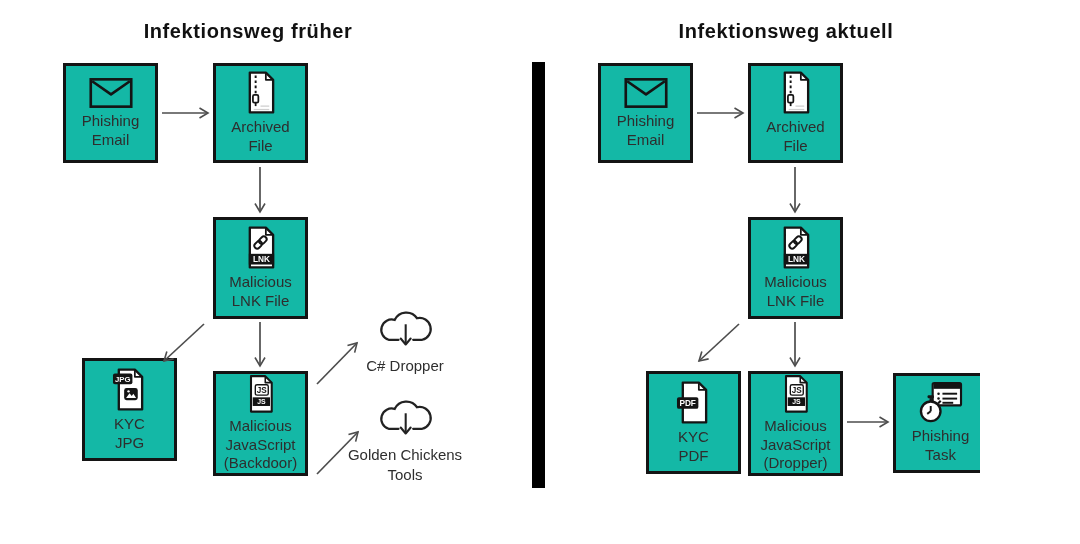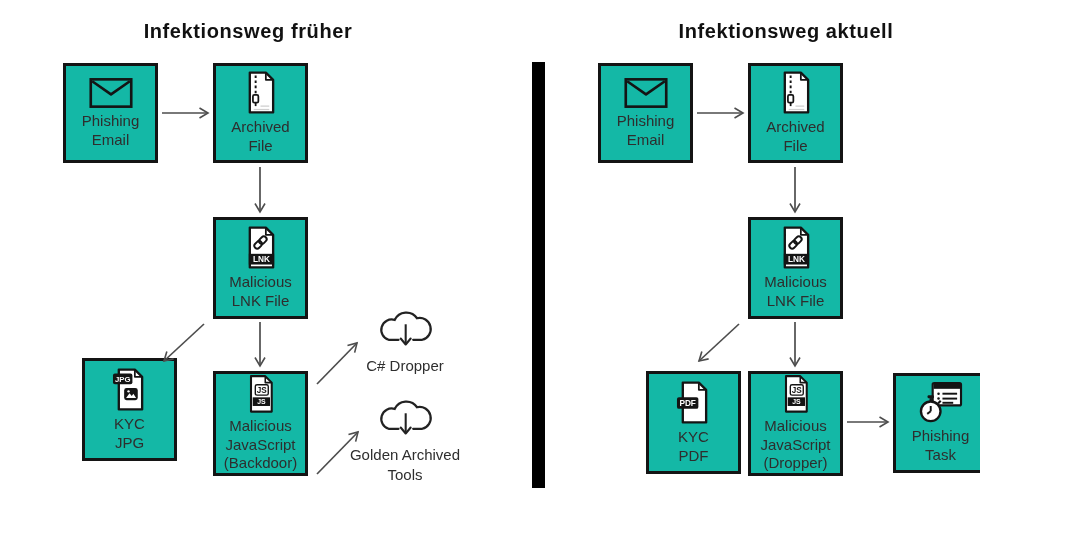--- a/index.html
+++ b/index.html
@@ -100,21 +100,21 @@
     </svg>
     <div class="label">C# Dropper</div>
   </div>
 
   <div class="cloud" style="left:330px;top:390px;">
     <svg width="62" height="50" viewBox="0 0 72 58">
       <path d="M17 45 a12 12 0 1 1 7 -23 a15 15 0 0 1 26 -2 a11 11 0 0 1 6 25 h-10.5 M28.5 45 H17" fill="none" stroke="#222" stroke-width="2.6" stroke-linecap="round"></path>
       <line x1="36.8" y1="27" x2="36.8" y2="49" stroke="#222" stroke-width="2.4"></line>
       <path d="M31 43.5 L36.8 50.5 L42.6 43.5" fill="none" stroke="#222" stroke-width="2.4" stroke-linejoin="round" stroke-linecap="round"></path>
     </svg>
-    <div class="label">Golden Archived
+    <div class="label">Golden Chickens
 Tools</div>
   </div>
 
   <div class="node" style="left:598px;top:63px;width:95px;height:100px;">
     <svg width="46" height="32" viewBox="0 0 48 34">
       <rect x="2.5" y="2.5" width="43" height="29" fill="none" stroke="#141414" stroke-width="2.8"></rect>
       <path d="M4 4.5 L24 18.5 L44 4.5" fill="none" stroke="#141414" stroke-width="2.8" stroke-linejoin="round"></path>
     </svg>
     <div class="label">Phishing
 Email</div>

